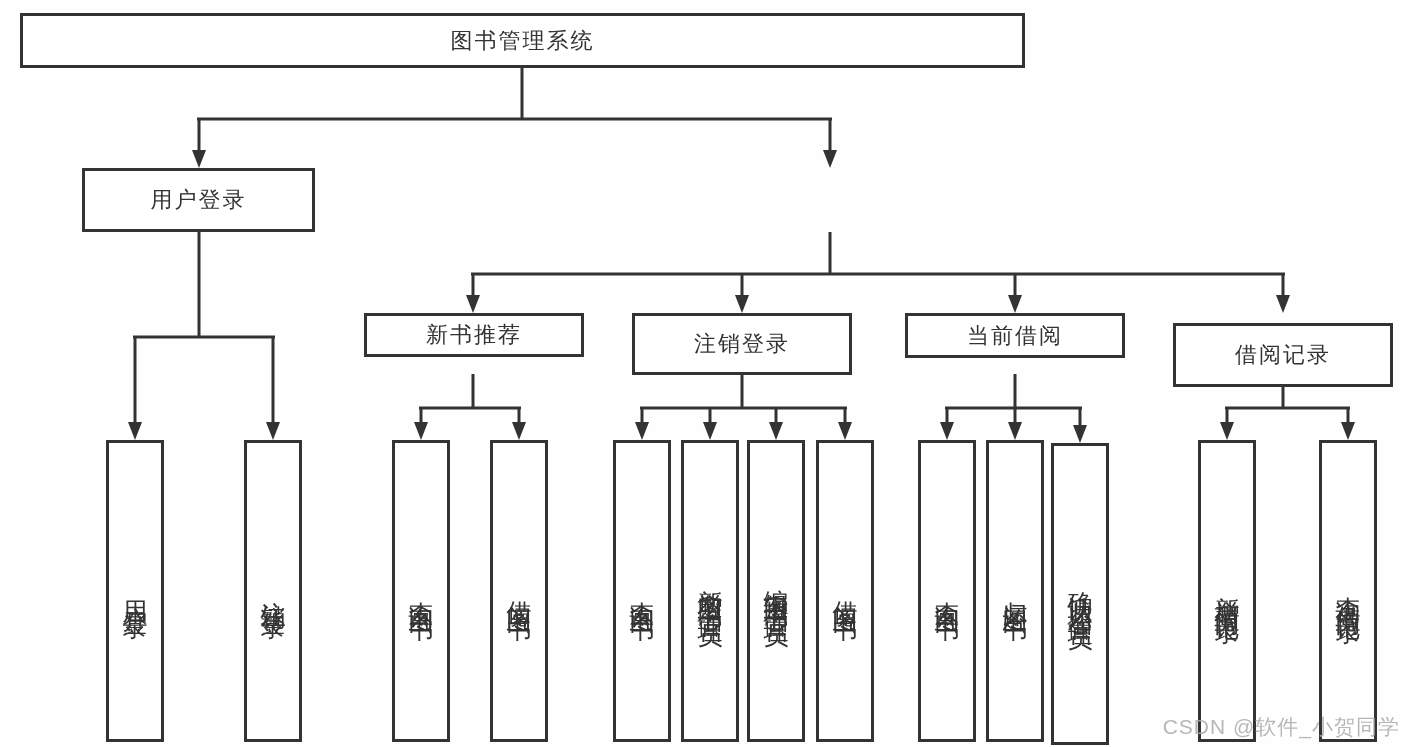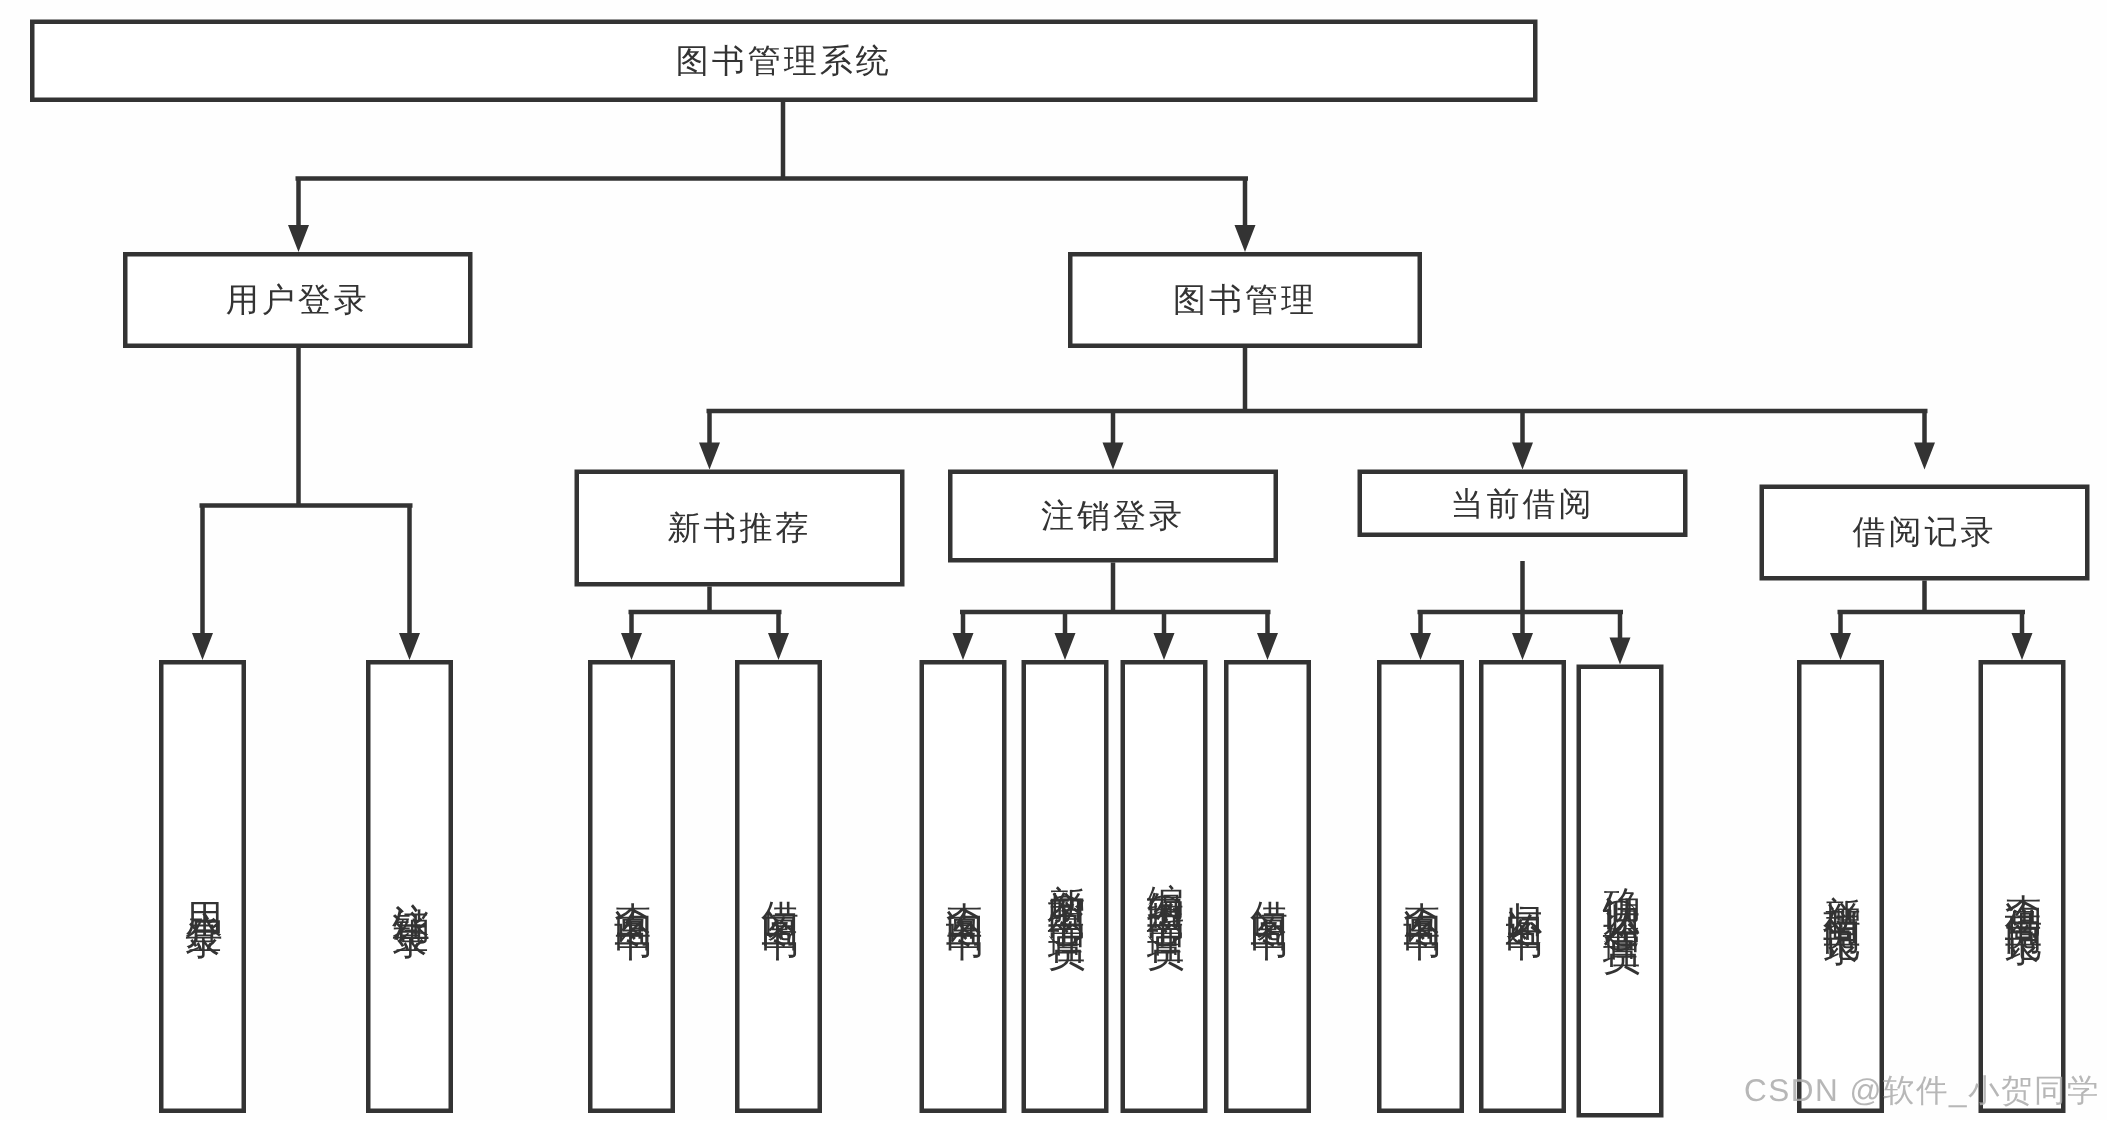--- a/index.html
+++ b/index.html
@@ -136,25 +136,22 @@
     "></path>
   </svg>
 
   <div class="box h" style="left:20px;top:13px;width:1005px;height:55px">
     <span>图书管理系统</span>
   </div>
 
   <div class="box h" style="left:82px;top:168px;width:233px;height:64px">
     <span>用户登录</span>
   </div>
-  <div class="box h" style="left:712px;top:168px;width:236px;height:64px">
-    <span>图书管理</span>
-  </div>
-
-  <div class="box h" style="left:383px;top:313px;width:220px;height:78px">
+
+  <div class="box h" style="left:364px;top:313px;width:220px;height:44px">
     <span>新书推荐</span>
   </div>
   <div class="box h" style="left:632px;top:313px;width:220px;height:62px">
     <span>注销登录</span>
   </div>
   <div class="box h" style="left:905px;top:313px;width:220px;height:45px">
     <span>当前借阅</span>
   </div>
   <div class="box h" style="left:1173px;top:323px;width:220px;height:64px">
     <span>借阅记录</span>

